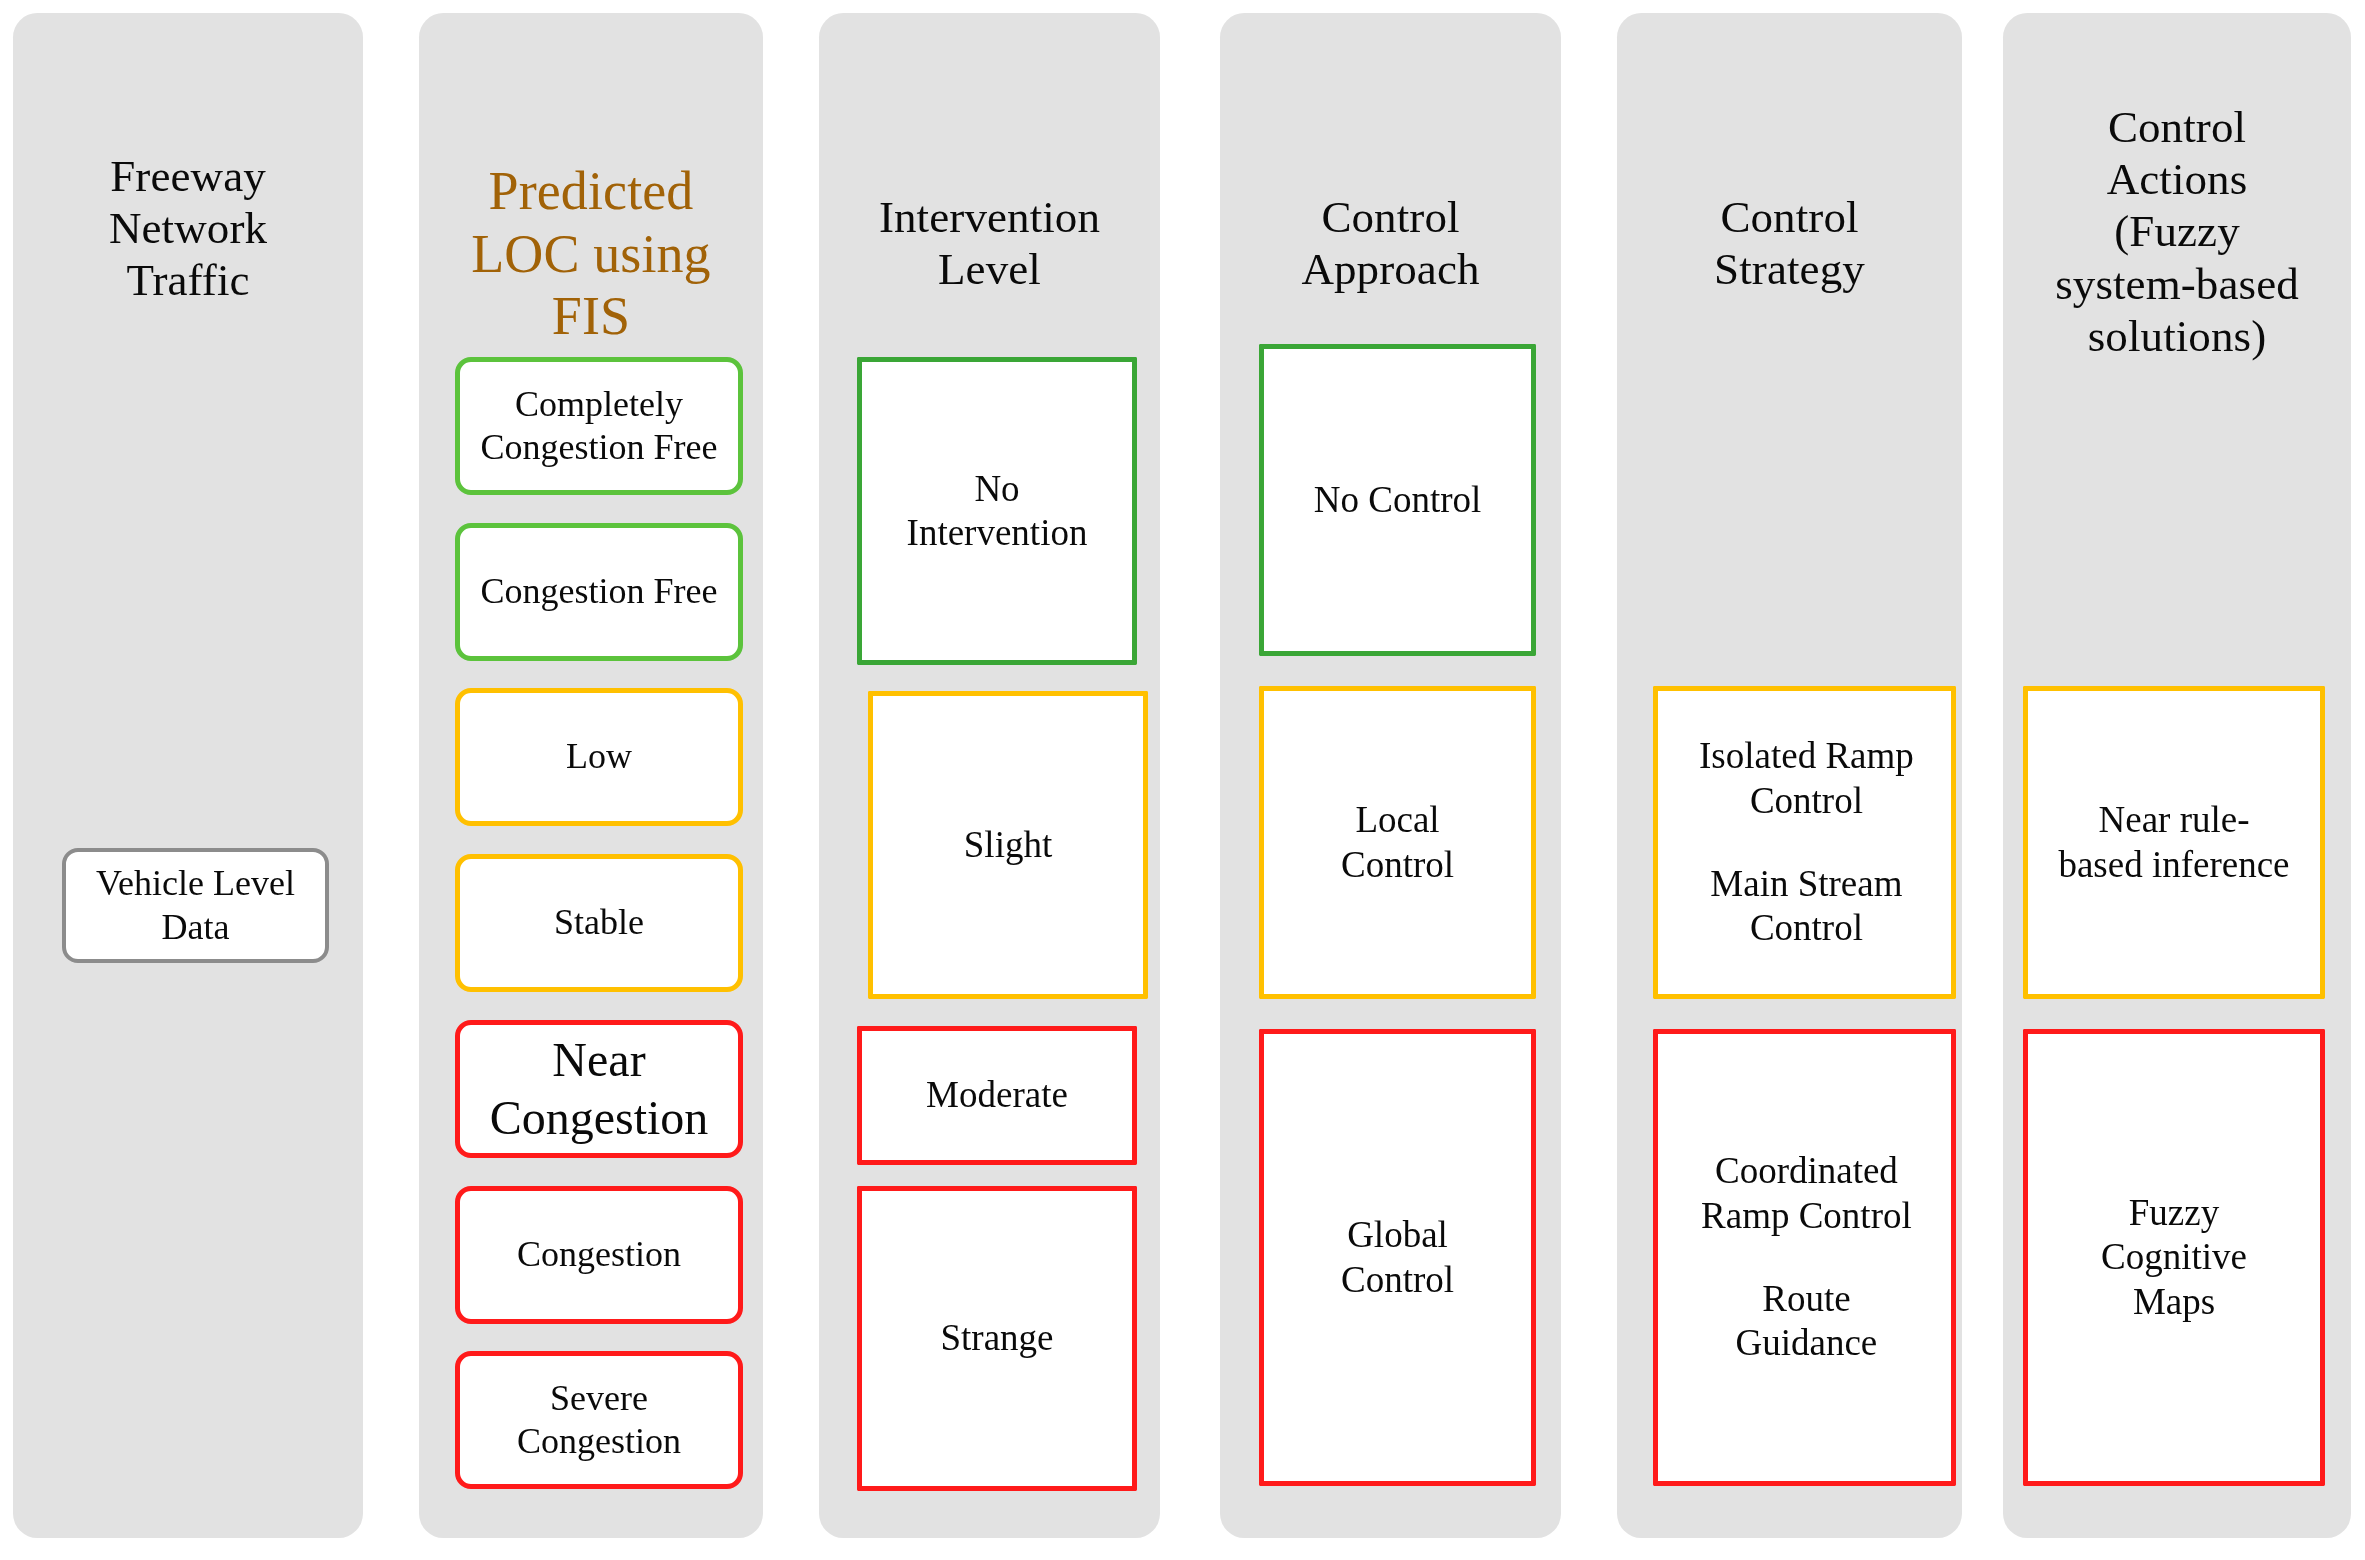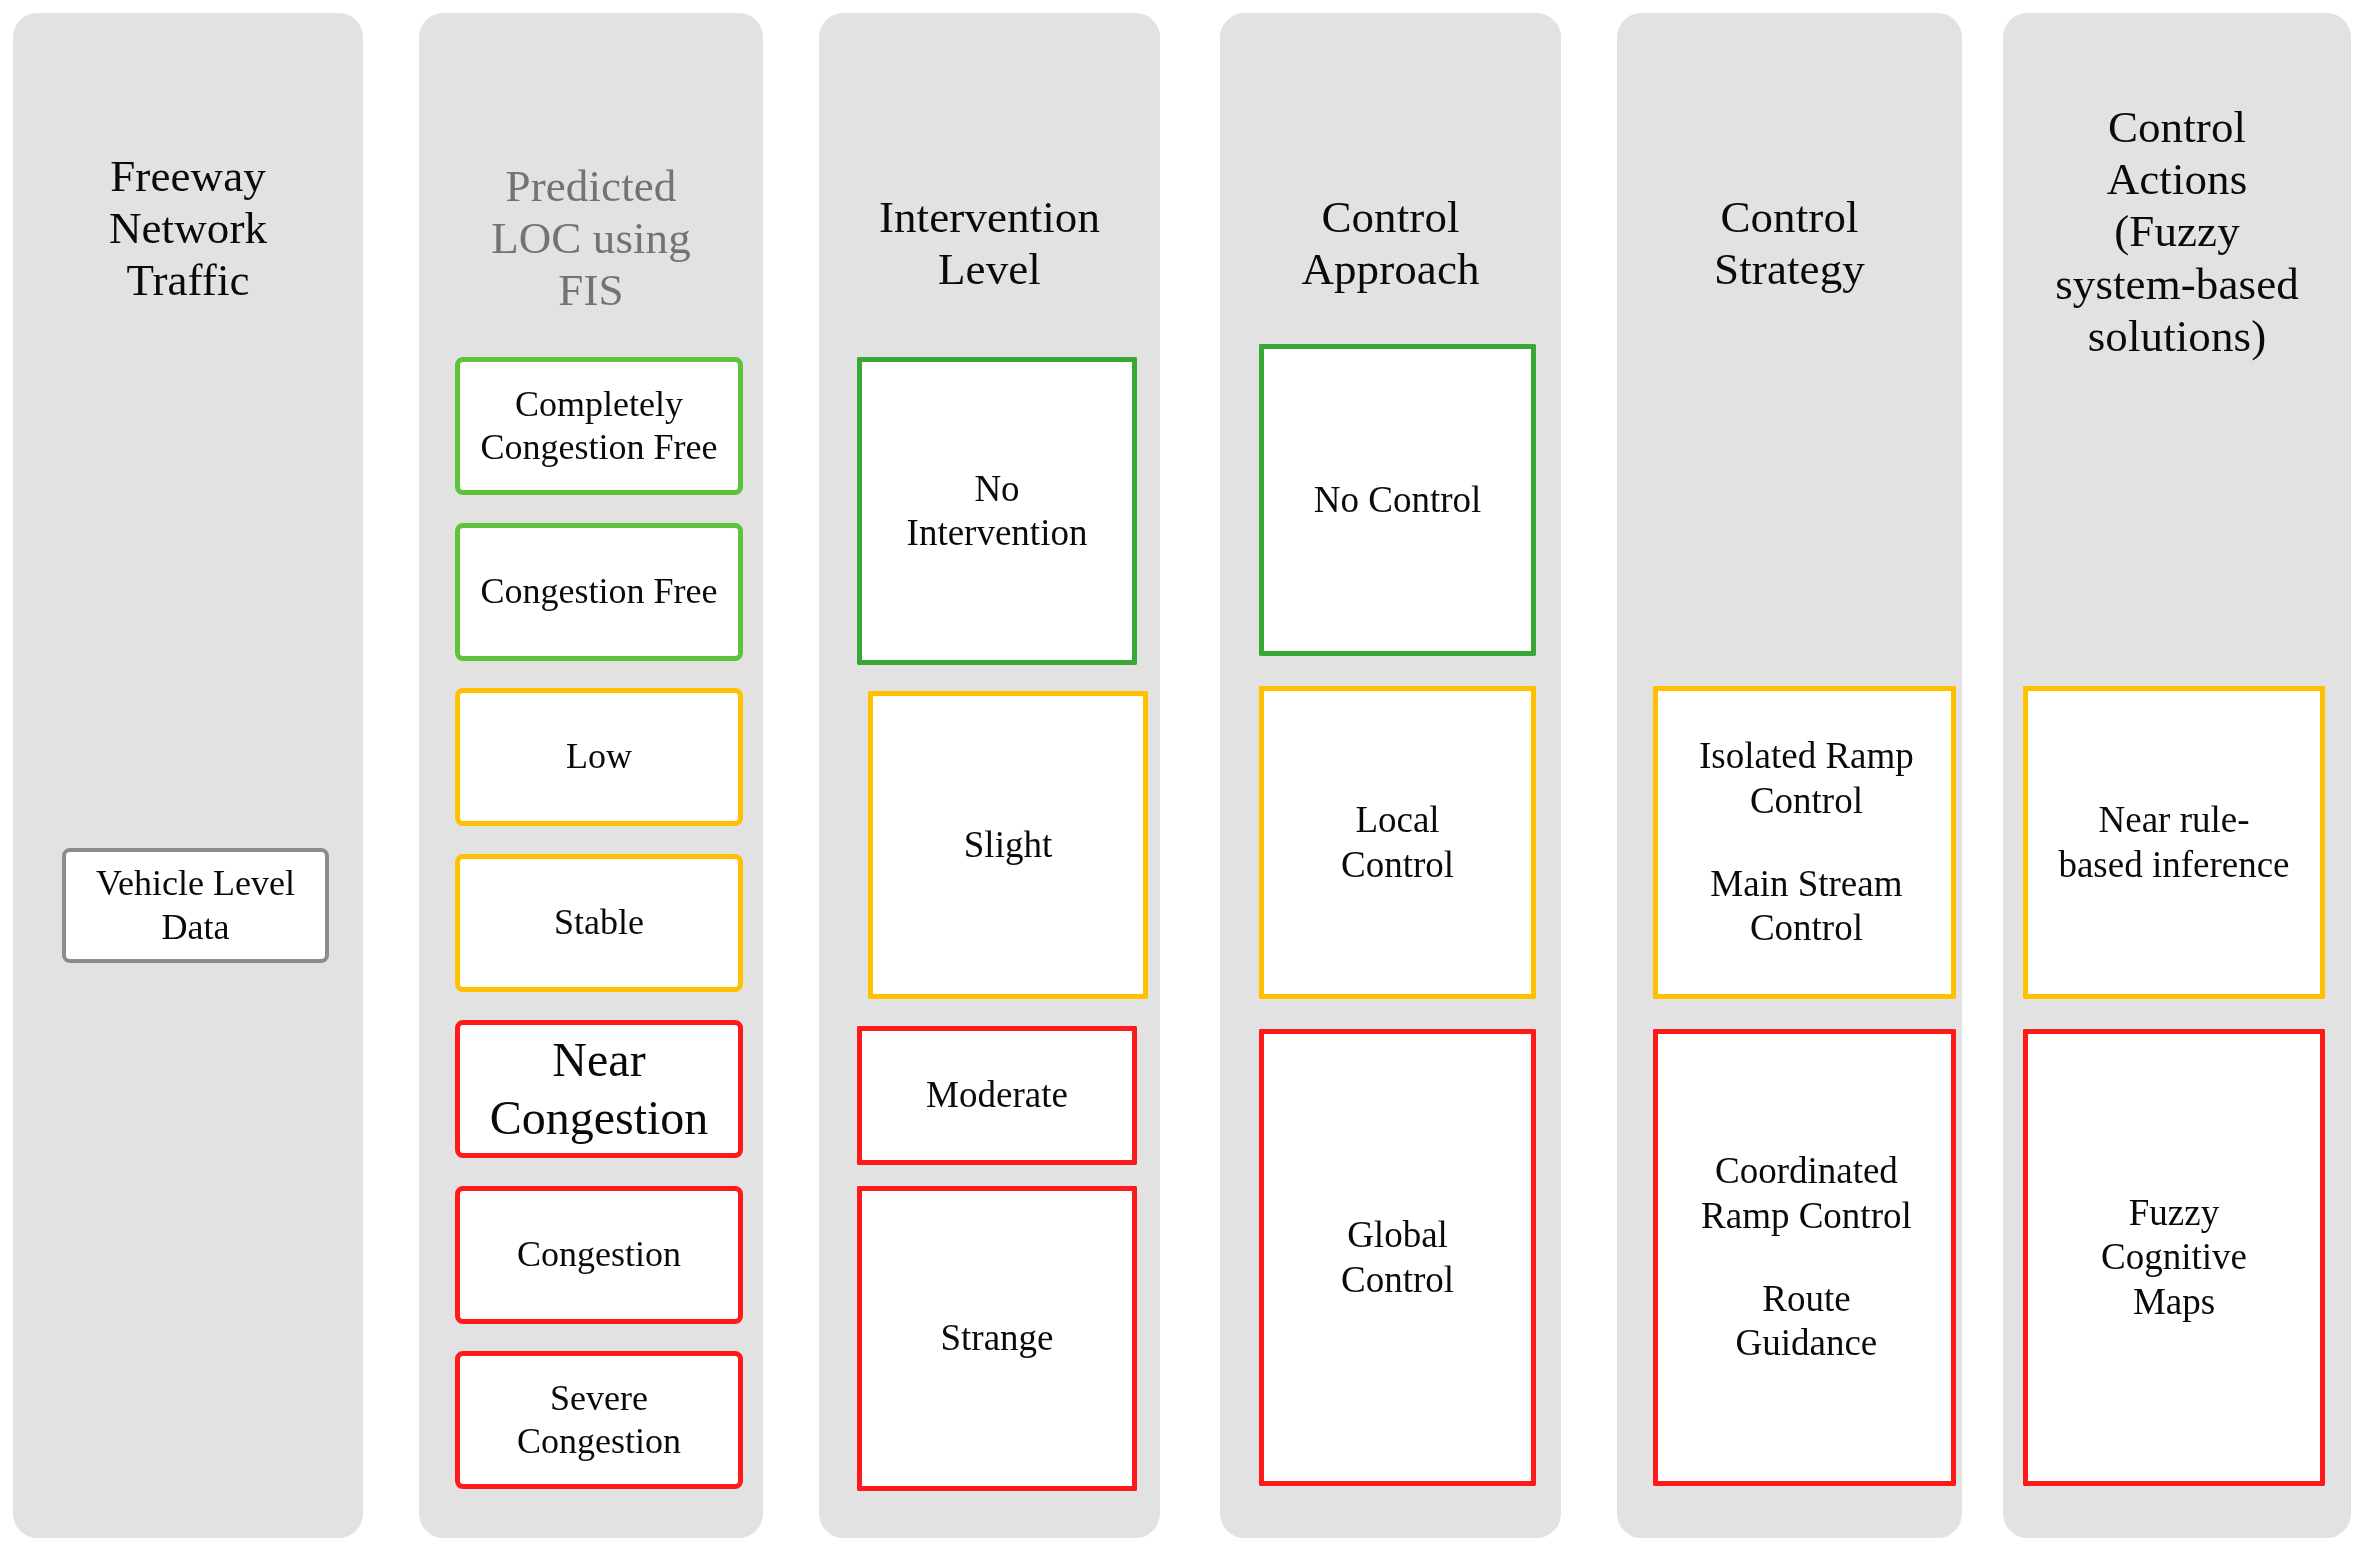--- a/index.html
+++ b/index.html
@@ -41,21 +41,21 @@
     box-sizing:border-box;
     display:flex;
     align-items:center;
     justify-content:center;
     text-align:center;
     color:#0a0a0a;
     line-height:1.2;
     white-space:pre-line;
     padding:2.9px 7.2px;
   }
-  .box.rounded{border-radius:8px;}
+  .box.rounded{border-radius:16px;}
   .box.sharp{border-radius:1.4px;}
   .box .boxlabel{display:block;width:100%;white-space:pre-line;}
   .box.two-block{
     flex-direction:column;
     justify-content:center;
     padding-left:11px;
   }
   .box.two-block .seg{display:block;width:100%;white-space:pre-line;}
   .box.two-block .seg + .seg{margin-top:39px;}
 </style>
@@ -64,21 +64,21 @@
 
 <div id="canvas">
     <div class="panel" style="left: 13px; top: 13px; width: 350px; height: 1525px; background: rgb(226, 226, 226);">
       <div class="panel-title" style="top: 137px; font-size: 45px; color: rgb(10, 10, 10);">Freeway
 Network
 Traffic</div>
     </div>
     <div class="box rounded" style="left: 62px; top: 848px; width: 267px; height: 115px; border: 4.3px solid rgb(140, 140, 140); font-size: 36px;"><span class="boxlabel">Vehicle Level
 Data</span></div>
     <div class="panel" style="left: 419px; top: 13px; width: 344px; height: 1525px; background: rgb(226, 226, 226);">
-      <div class="panel-title" style="top: 147px; font-size: 45px; color: #737373;">Predicted
+      <div class="panel-title" style="top: 147px; font-size: 54px; color: #a16207;">Predicted
 LOC using
 FIS</div>
     </div>
     <div class="box rounded" style="left: 455px; top: 357px; width: 288px; height: 138px; border: 5.8px solid rgb(92, 195, 60); font-size: 36px;"><span class="boxlabel">Completely
 Congestion Free</span></div>
     <div class="box rounded" style="left: 455px; top: 523px; width: 288px; height: 138px; border: 5.8px solid rgb(92, 195, 60); font-size: 36px;"><span class="boxlabel">Congestion Free</span></div>
     <div class="box rounded" style="left: 455px; top: 688px; width: 288px; height: 138px; border: 5.8px solid rgb(255, 192, 0); font-size: 36px;"><span class="boxlabel">Low</span></div>
     <div class="box rounded" style="left: 455px; top: 854px; width: 288px; height: 138px; border: 5.8px solid rgb(255, 192, 0); font-size: 36px;"><span class="boxlabel">Stable</span></div>
     <div class="box rounded" style="left: 455px; top: 1020px; width: 288px; height: 138px; border: 5.8px solid rgb(255, 26, 26); font-size: 48px;"><span class="boxlabel">Near Congestion</span></div>
     <div class="box rounded" style="left: 455px; top: 1186px; width: 288px; height: 138px; border: 5.8px solid rgb(255, 26, 26); font-size: 36px;"><span class="boxlabel">Congestion</span></div>

